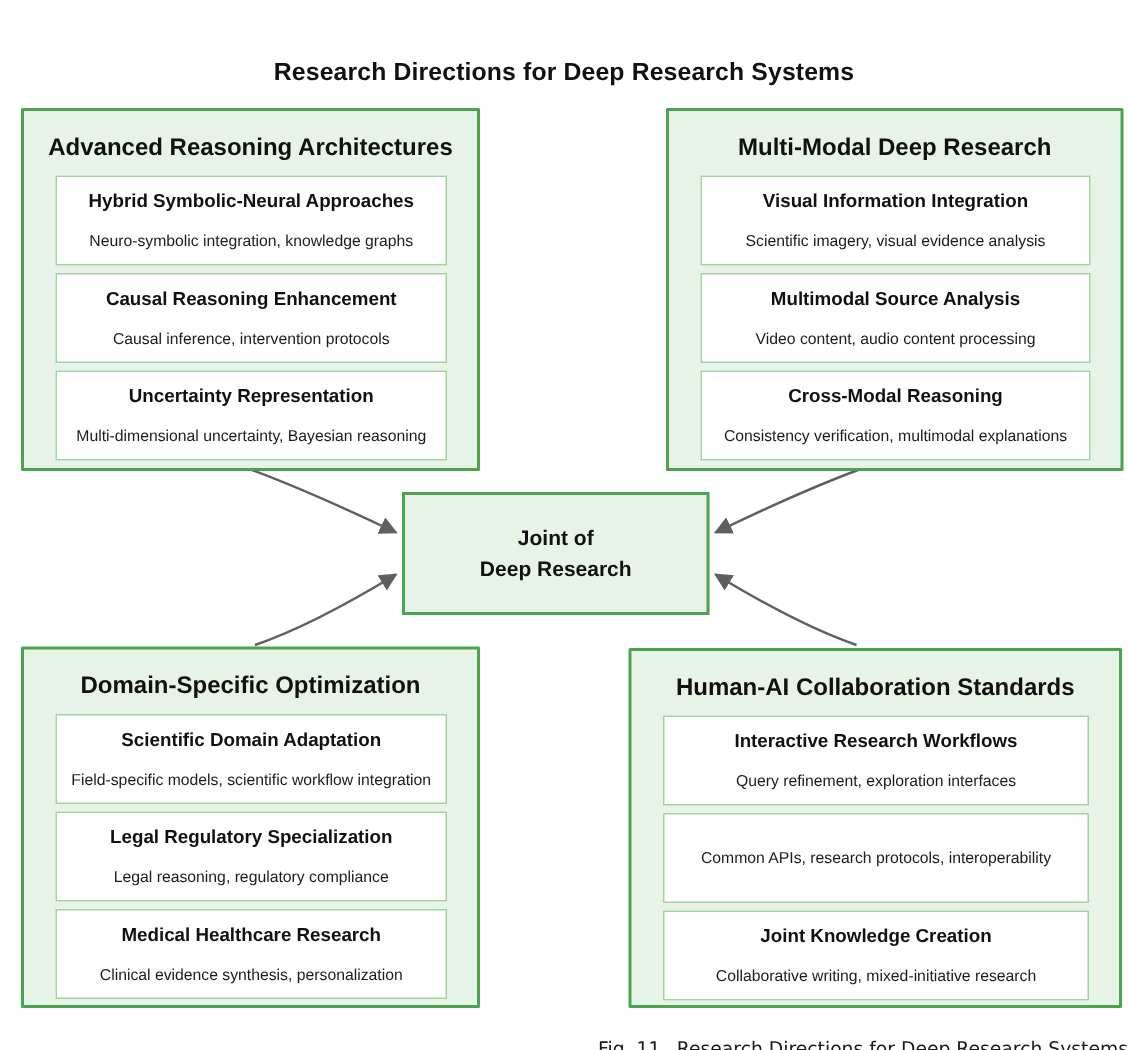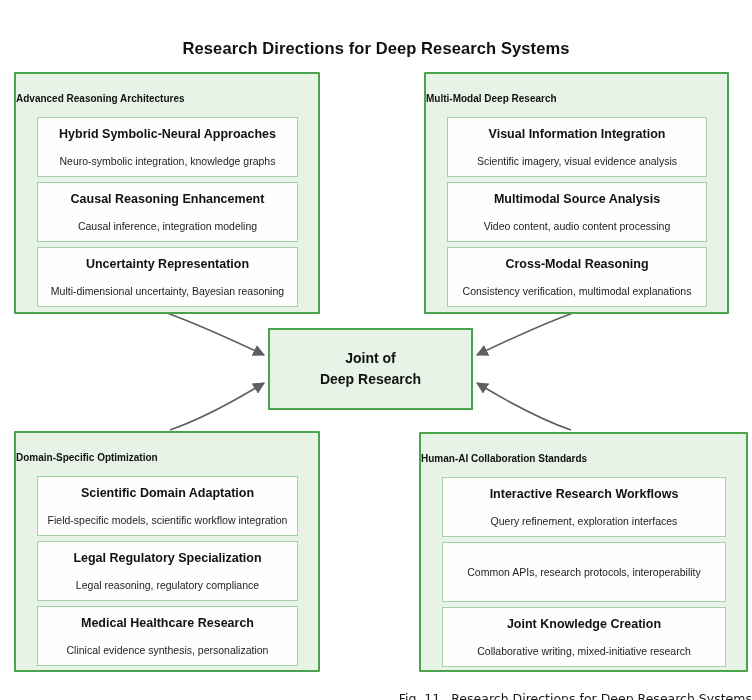--- a/index.html
+++ b/index.html
@@ -36,28 +36,28 @@
   .quadrant {
     position: absolute;
     box-sizing: border-box;
     width: 306px;
     height: 242px;
     background: #e7f3e7;
     border: 2px solid #4aa34f;
     border-radius: 1px;
   }
   .q-tl { left: 14px;  top: 42px; }
-  .q-tr { left: 424px; top: 42px; width: 305px; }
+  .q-tr { left: 444px; top: 42px; width: 305px; }
   .q-bl { left: 14px;  top: 401px; height: 241px; }
   .q-br { left: 419px; top: 402px; width: 329px; height: 240px; }
 
   .q-title {
     margin-top: 15px;
-    text-align: left;
-    font-size: 10px;
+    text-align: center;
+    font-size: 16px;
     font-weight: bold;
     line-height: 20px;
   }
 
   .q-items {
     margin: 8px 20px 0 21px;
     display: flex;
     flex-direction: column;
     gap: 5px;
   }
@@ -138,21 +138,21 @@
 
   <div class="quadrant q-tl">
     <div class="q-title">Advanced Reasoning Architectures</div>
     <div class="q-items">
       <div class="sub-box">
         <div class="sub-title">Hybrid Symbolic-Neural Approaches</div>
         <div class="sub-desc">Neuro-symbolic integration, knowledge graphs</div>
       </div>
       <div class="sub-box">
         <div class="sub-title">Causal Reasoning Enhancement</div>
-        <div class="sub-desc">Causal inference, integration modeling</div>
+        <div class="sub-desc">Causal inference, intervention protocols</div>
       </div>
       <div class="sub-box">
         <div class="sub-title">Uncertainty Representation</div>
         <div class="sub-desc">Multi-dimensional uncertainty, Bayesian reasoning</div>
       </div>
     </div>
   </div>
 
   <div class="quadrant q-tr">
     <div class="q-title">Multi-Modal Deep Research</div>

